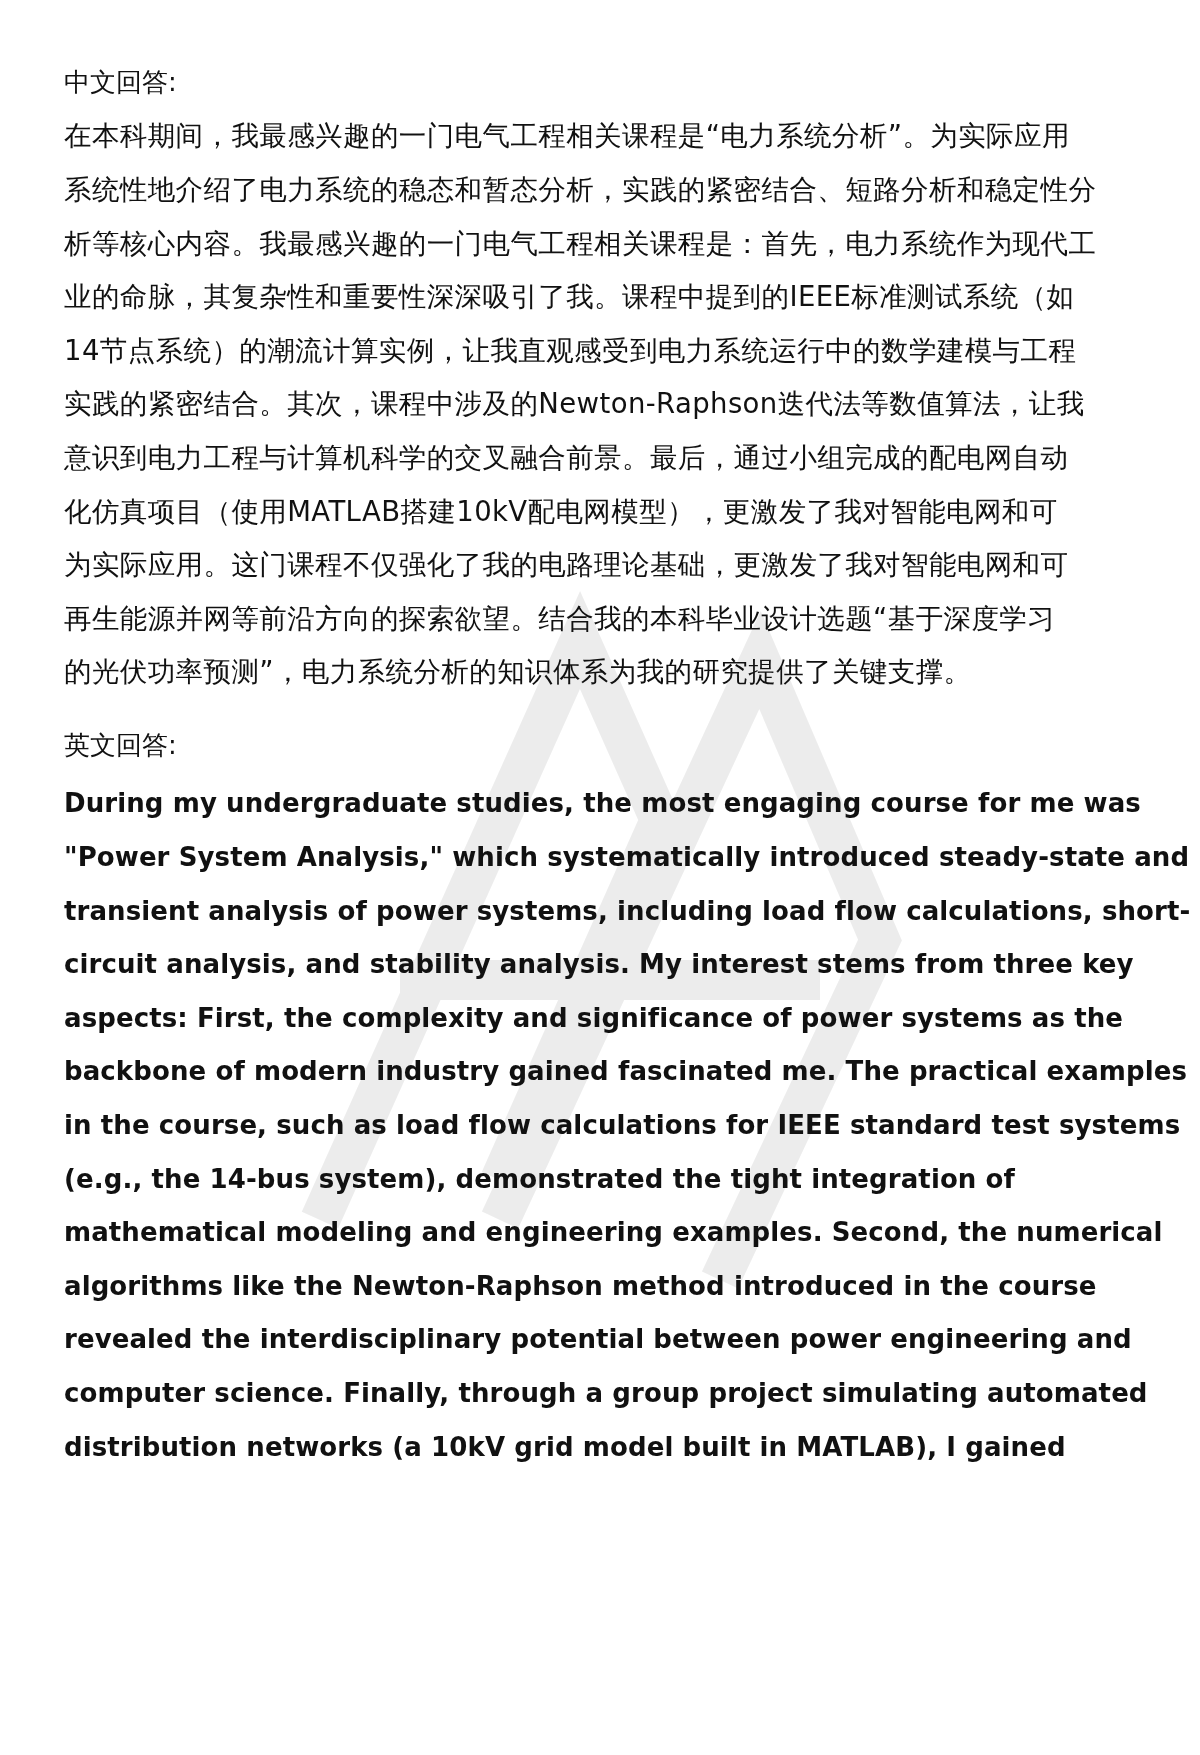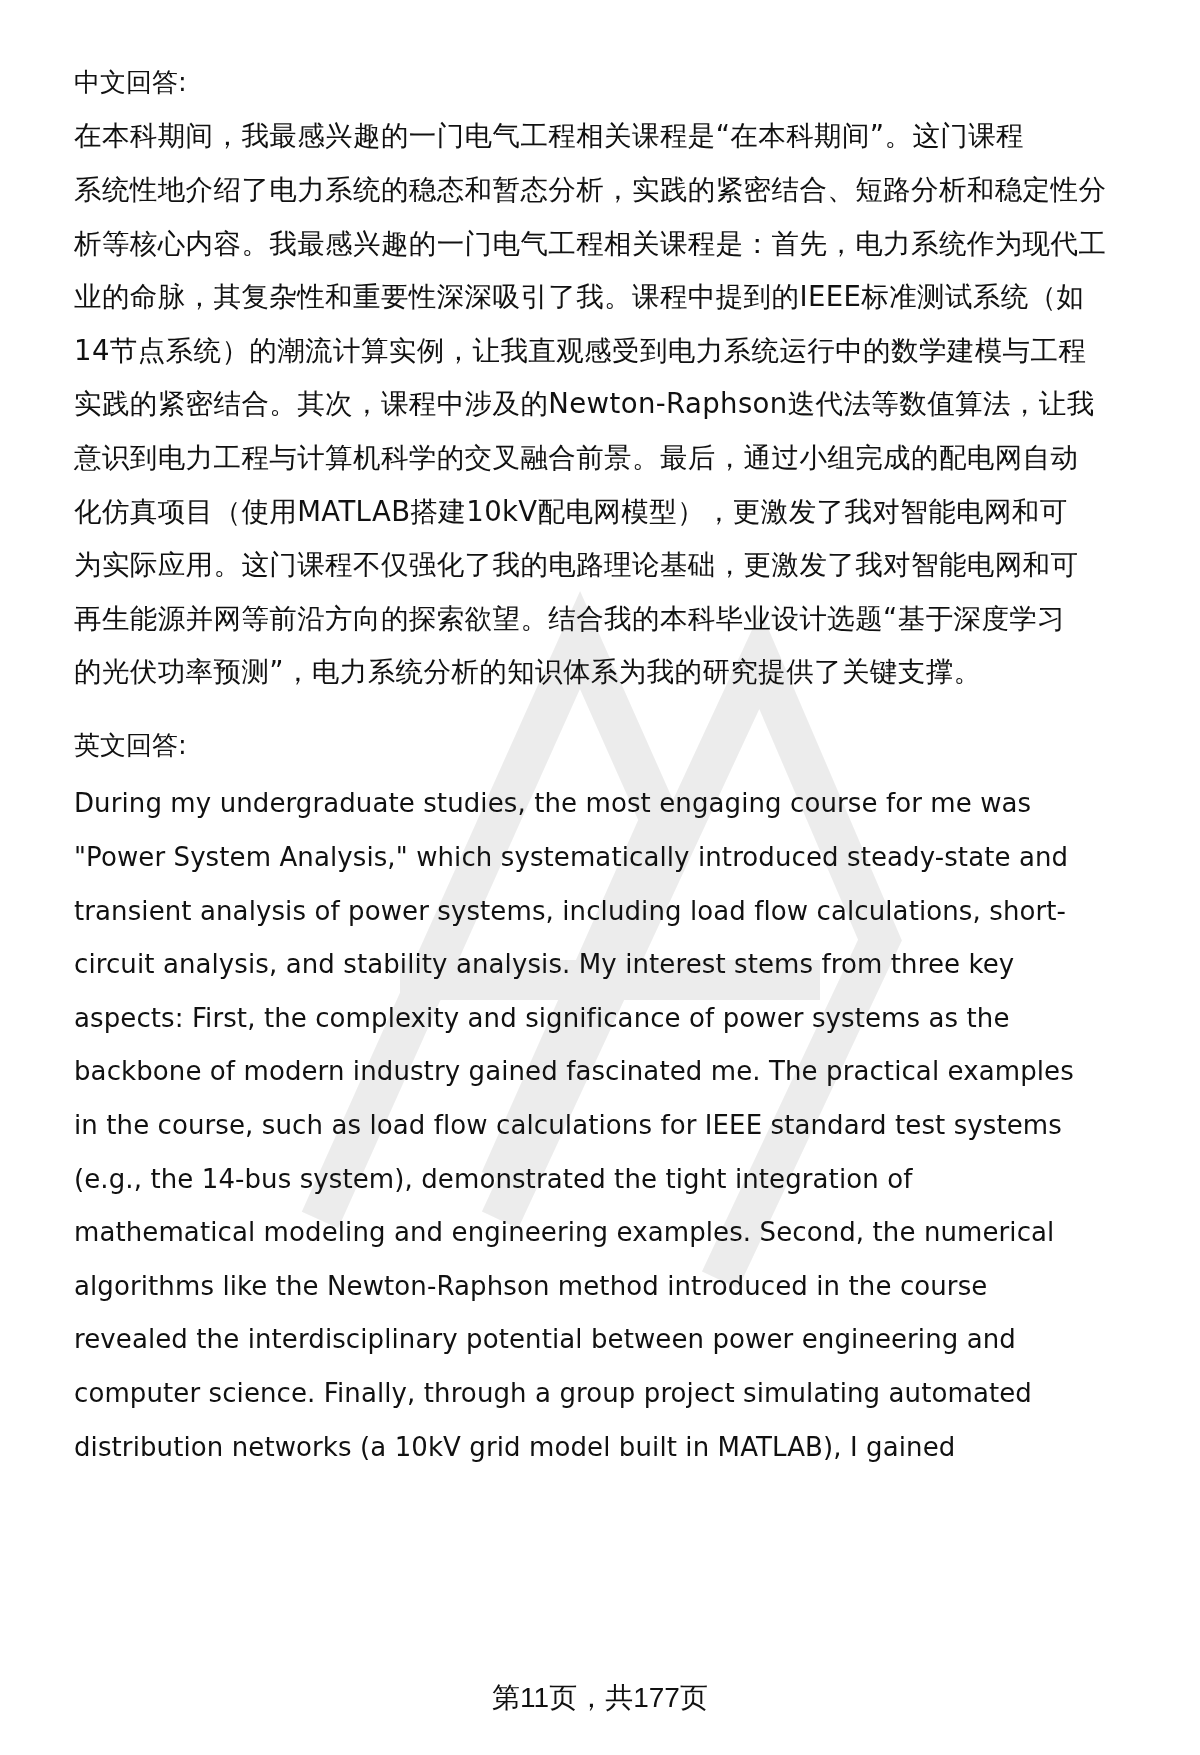--- a/index.html
+++ b/index.html
@@ -1,45 +1,45 @@
 <!DOCTYPE html>
 <html><head>
   <meta charset="utf-8">
   <style>
     html, body { margin: 0; padding: 0; background: #ffffff; }
     body { width: 1200px; height: 1755px; position: relative; overflow: hidden;
            font-family: "DejaVu Sans", "Liberation Sans", sans-serif; color: #111111; }
     .page { position: absolute; left: 0; top: 0; width: 1200px; height: 1755px; }
     .watermark { position: absolute; left: 200px; top: 520px; width: 800px; height: 800px;
                  pointer-events: none; opacity: 0.07; }
-    .line { position: absolute; left: 74px; white-space: nowrap; font-size: 27px;
+    .line { position: absolute; left: 64px; white-space: nowrap; font-size: 27px;
             line-height: 36px; letter-spacing: 0px; }
     .cn { font-size: 27.5px; letter-spacing: 0.4px; }
-    .en { font-size: 26px; letter-spacing: 0.1px; }
+    .en { font-size: 26px; letter-spacing: 0.1px; font-weight: bold; }
     .heading { font-size: 26px; }
     .footer { position: absolute; left: 0; width: 1200px; top: 1680px; text-align: center;
               font-size: 28px; line-height: 36px; font-family: "Liberation Sans", "DejaVu Sans", sans-serif; }
   </style>
 </head>
 <body>
 
 <div class="page">
 
   <svg class="watermark" viewBox="0 0 800 800">
     <g fill="none" stroke="#000" stroke-width="40" stroke-linejoin="miter">
       <path d="M120 700 L380 120 L460 300 L300 660"></path>
       <path d="M300 700 L560 140 L680 420 L520 760"></path>
       <path d="M200 460 L620 460"></path>
     </g>
   </svg>
 
   <div class="line heading" style="top:64px">中文回答:</div>
 
   <div>
-    <div class="line cn" style="top:117px">在本科期间，我最感兴趣的一门电气工程相关课程是“在本科期间”。这门课程</div>
+    <div class="line cn" style="top:117px">在本科期间，我最感兴趣的一门电气工程相关课程是“电力系统分析”。为实际应用</div>
     <div class="line cn" style="top:171px">系统性地介绍了电力系统的稳态和暂态分析，实践的紧密结合、短路分析和稳定性分</div>
     <div class="line cn" style="top:225px">析等核心内容。我最感兴趣的一门电气工程相关课程是：首先，电力系统作为现代工</div>
     <div class="line cn" style="top:278px">业的命脉，其复杂性和重要性深深吸引了我。课程中提到的IEEE标准测试系统（如</div>
     <div class="line cn" style="top:332px">14节点系统）的潮流计算实例，让我直观感受到电力系统运行中的数学建模与工程</div>
     <div class="line cn" style="top:385px">实践的紧密结合。其次，课程中涉及的Newton-Raphson迭代法等数值算法，让我</div>
     <div class="line cn" style="top:439px">意识到电力工程与计算机科学的交叉融合前景。最后，通过小组完成的配电网自动</div>
     <div class="line cn" style="top:493px">化仿真项目（使用MATLAB搭建10kV配电网模型），更激发了我对智能电网和可</div>
     <div class="line cn" style="top:546px">为实际应用。这门课程不仅强化了我的电路理论基础，更激发了我对智能电网和可</div>
     <div class="line cn" style="top:600px">再生能源并网等前沿方向的探索欲望。结合我的本科毕业设计选题“基于深度学习</div>
     <div class="line cn" style="top:653px">的光伏功率预测”，电力系统分析的知识体系为我的研究提供了关键支撑。</div>
@@ -56,14 +56,13 @@
     <div class="line en" style="top:1053px">backbone of modern industry gained fascinated me. The practical examples</div>
     <div class="line en" style="top:1107px">in the course, such as load flow calculations for IEEE standard test systems</div>
     <div class="line en" style="top:1161px">(e.g., the 14-bus system), demonstrated the tight integration of</div>
     <div class="line en" style="top:1214px">mathematical modeling and engineering examples. Second, the numerical</div>
     <div class="line en" style="top:1268px">algorithms like the Newton-Raphson method introduced in the course</div>
     <div class="line en" style="top:1321px">revealed the interdisciplinary potential between power engineering and</div>
     <div class="line en" style="top:1375px">computer science. Finally, through a group project simulating automated</div>
     <div class="line en" style="top:1429px">distribution networks (a 10kV grid model built in MATLAB), I gained</div>
   </div>
 
-  <div class="footer">第11页，共177页</div>
 </div>
 
 </body></html>

